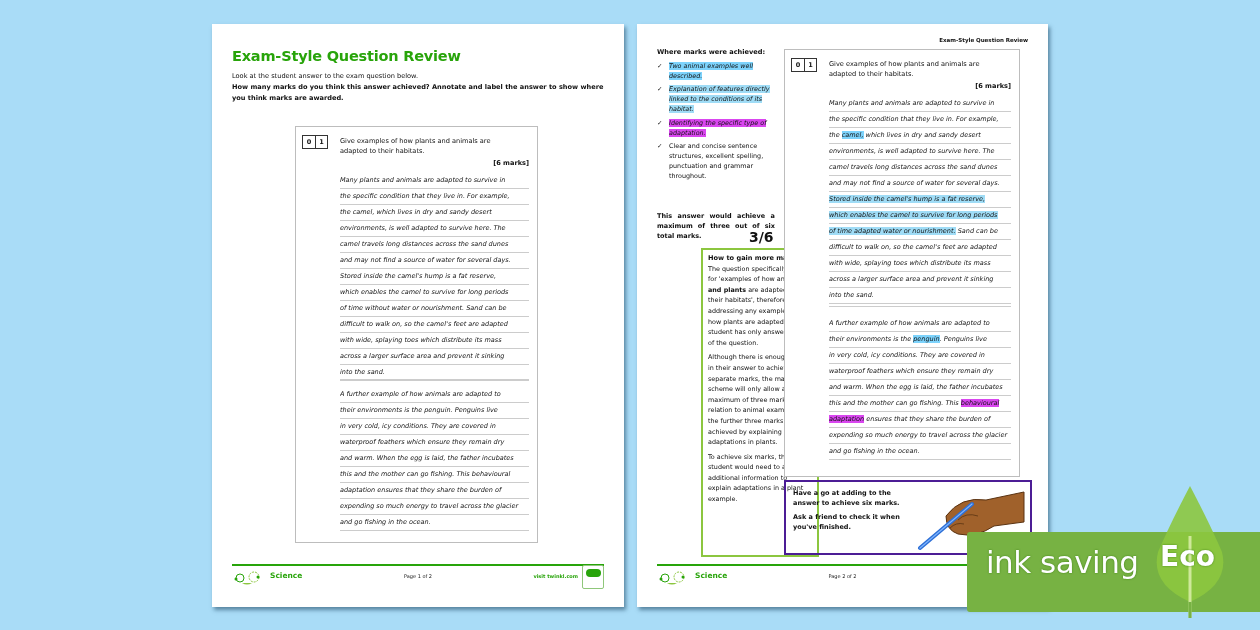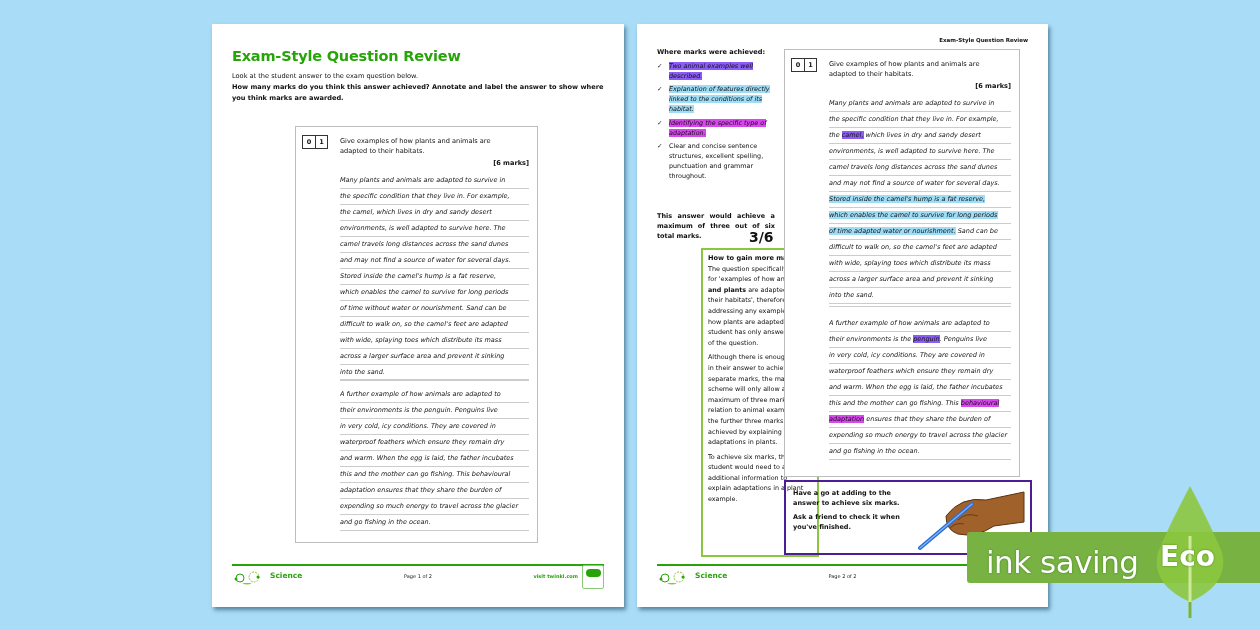--- a/index.html
+++ b/index.html
@@ -21,21 +21,21 @@
   .qnum span { width: 12px; height: 12px; font-size: 6.5px; font-weight: bold; display: flex; align-items: center; justify-content: center; }
   .qnum span + span { border-left: 1px solid #333; }
   .qtext { position: absolute; left: 44px; top: 9px; right: 24px; font-size: 6.6px; line-height: 10px; }
   .qmarks { position: absolute; right: 8px; top: 32px; font-size: 6.6px; font-weight: bold; }
   .answer { position: absolute; left: 44px; right: 8px; font-size: 6.5px; font-style: italic; line-height: 15px; text-align: justify; }
   .answer .ln { display: block; border-bottom: 1px solid #ccc; white-space: nowrap; overflow: hidden; }
   .answer1 { top: 46px; }
   .answer2 { top: 260px; }
   .divider { position: absolute; left: 44px; right: 8px; height: 1px; background: #ccc; }
 
-  .hl-y { background: #8b5cf6; margin-top: 18px; }
+  .hl-y { background: #7dd3fc; margin-top: 18px; }
   .hl-b { background: #9fdcf6; }
   .hl-g { background: #d946ef; }
 
   .footer-line { position: absolute; left: 20px; right: 20px; top: 540px; height: 2px; background: #28a40a; }
   .footer-logo { position: absolute; left: 20px; top: 545px; width: 32px; height: 18px; }
   .footer-subject { position: absolute; left: 58px; top: 547px; font-size: 7.5px; font-weight: bold; color: #28a40a; }
   .footer-page { position: absolute; left: 0; right: 0; top: 549px; text-align: center; font-size: 5px; color: #222; }
   .footer-url { position: absolute; right: 46px; top: 549px; font-size: 5px; color: #28a40a; font-weight: bold; }
   .footer-badge { position: absolute; right: 20px; top: 541px; width: 22px; height: 24px; border: 1px solid #8fc77a; border-radius: 2px; }
   .footer-badge .cloud { position: absolute; left: 3px; top: 3px; width: 15px; height: 8px; background: #28a40a; border-radius: 5px; }
@@ -52,21 +52,21 @@
   .achieve { position: absolute; left: 20px; top: 187px; width: 118px; font-size: 6.5px; font-weight: bold; line-height: 10px; text-align: justify; }
   .score { position: absolute; left: 112px; top: 205px; font-size: 14px; font-weight: bold; }
   .gain { position: absolute; left: 20px; top: 224px; width: 118px; height: 309px; border: 2px solid #8cc63f; padding: 3px 5px; font-size: 6.4px; line-height: 10.6px; margin-left: 44px; }
   .gain h5 { font-size: 6.6px; font-weight: bold; }
   .gain p { margin-bottom: 4px; }
 
   .task { position: absolute; left: 147px; top: 456px; width: 248px; height: 75px; border: 2px solid #4c1d95; padding: 6px 7px; }
   .task p { font-size: 6.5px; font-weight: bold; line-height: 10px; width: 110px; margin-bottom: 4px; }
   .task svg { position: absolute; right: 4px; top: 4px; }
 
-  .eco { position: absolute; left: 967px; top: 532px; width: 293px; height: 51px; background: #77b243; border-radius: 3px 0 0 3px; }
+  .eco { position: absolute; left: 967px; top: 532px; width: 293px; height: 80px; background: #77b243; border-radius: 3px 0 0 3px; }
   .eco-text { position: absolute; left: 19px; top: 12px; font-size: 31px; color: #fff; font-family: "DejaVu Sans", sans-serif; text-shadow: 0 0 2px #3b7d12; letter-spacing: -0.5px; }
   .eco-leaf { position: absolute; left: 1150px; top: 484px; }
   .eco-label { position: absolute; left: 1160px; top: 540px; font-size: 28px; font-weight: bold; color: #fff; text-shadow: 0 0 2px #3b7d12; }
 </style>
 </head>
 <body>
 
 <div class="page" id="page1">
   <div class="title">Exam-Style Question Review</div>
   <div class="intro">

